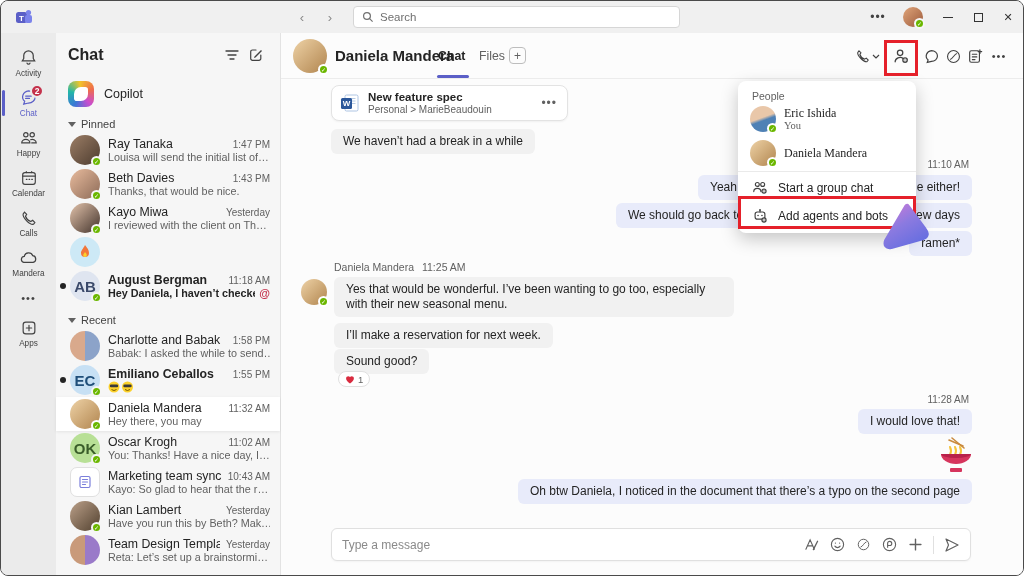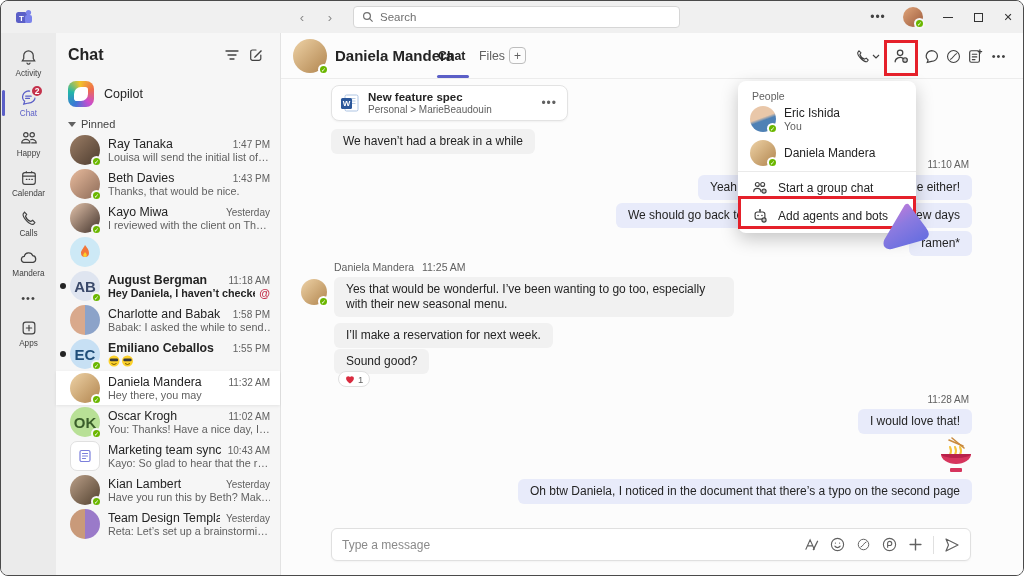--- a/index.html
+++ b/index.html
@@ -115,21 +115,21 @@
   .reaction { position:absolute; left:57px; top:338px; height:16px; background:#fff; border:1px solid #E0E0E0;
               border-radius:9px; display:flex; align-items:center; gap:3px; padding:0 6px; font-size:9.5px;
               color:#616161; cursor:pointer; }
   .ramen { position:absolute; right:48px; top:404px; width:38px; height:38px; }
 
   
   .popover { position:absolute; left:457px; top:48px; width:178px; height:152px; background:#fff;
              border-radius:8px; box-shadow:0 6px 18px rgba(0,0,0,.22); z-index:20; }
   .pop-title { position:absolute; left:14px; top:9px; font-size:10.5px; color:#616161; }
   .pop-member { position:absolute; left:0; width:100%; height:32px; display:flex; align-items:center;
-                gap:8px; padding-left:12px; cursor:pointer; }
+                gap:8px; padding-left:12px; cursor:pointer;font-family:Liberation Serif, serif; }
   .pm-av { width:26px; height:26px; }
   .pm-name { font-size:12px; line-height:13px; }
   .pm-sub { font-size:10.5px; color:#616161; line-height:12px; }
   .pop-div { position:absolute; left:0; top:90px; width:100%; height:1px; background:#EAEAEA; }
   .pop-action { position:absolute; left:0; width:100%; height:26px; display:flex; align-items:center;
                 gap:10px; padding-left:14px; font-size:12px; cursor:pointer; color:#242424; }
 
   
   .redbox { position:absolute; border:3px solid #E5202A; z-index:30; pointer-events:none; }
   .rb1 { left:603px; top:7px; width:34px; height:36px; }
@@ -327,20 +327,24 @@
             <span class="row-name">August Bergman</span>
             <span class="row-time">11:18 AM</span>
           </div>
       <div class="row-bottom">
             <span class="row-prev">Hey Daniela, I haven’t checked…</span>
             <span class="mention">@</span>
           </div>
         </div>
     </div>
 
+    <div class="sec-label" style="margin-top:8px">
+      <span class="caret"></span>
+      <span>Recent</span>
+    </div>
 
     <div class="row">
       <div class="av av30 g-charlotte"></div>
       <div class="row-main">
           <div class="row-top">
             <span class="row-name">Charlotte and Babak</span>
             <span class="row-time">1:58 PM</span>
           </div>
       <div class="row-bottom">
             <span class="row-prev">Babak: I asked the while to send…</span>

